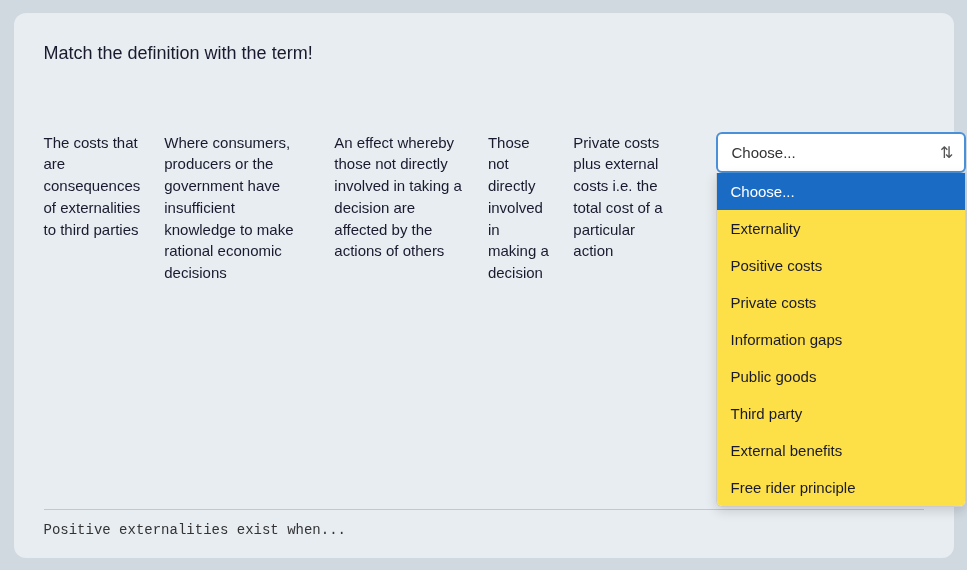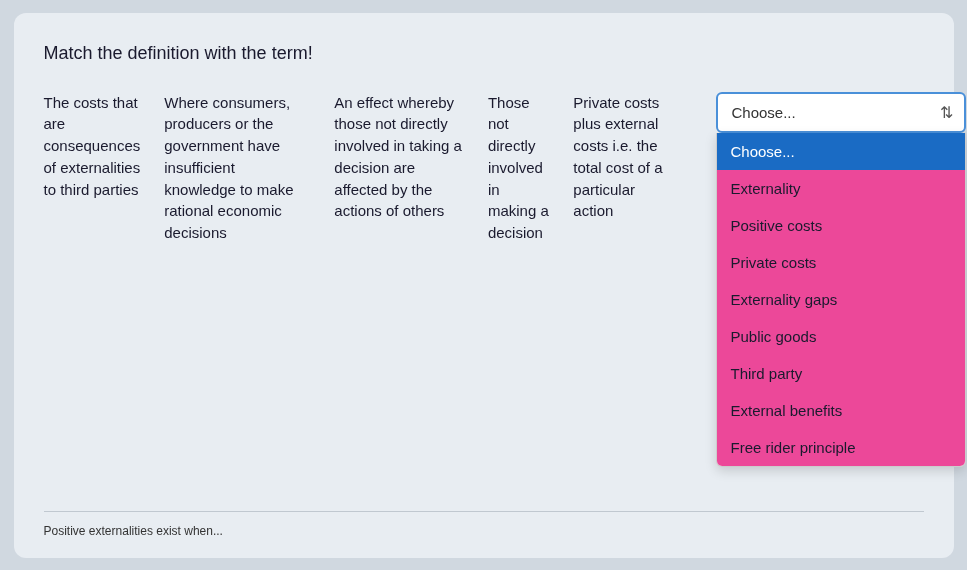--- a/index.html
+++ b/index.html
@@ -1,18 +1,19 @@
 <!DOCTYPE html>
 <html><head>
   <meta charset="utf-8">
   <style>
     * {
       box-sizing: border-box;
       margin: 0;
       padding: 0;
+      gap: 40px;
     }
 
     body {
       width: 967px;
       height: 570px;
       background: #d0d8e0;
       font-family: 'Segoe UI', Arial, sans-serif;
       display: flex;
       align-items: center;
       justify-content: center;
@@ -106,37 +107,38 @@
       box-shadow: 0 4px 12px rgba(0,0,0,0.15);
       z-index: 20;
       overflow: hidden;
     }
 
     .dropdown-item {
       padding: 10px 14px;
       font-size: 15px;
       color: #1a1a2e;
       cursor: pointer;
-      background: #ec4899;
+      background: #fde047;
     }
 
     .dropdown-item.selected {
       background: #1a6bc4;
       color: white;
     }
 
     .bottom-bar {
       margin-top: auto;
       padding-top: 12px;
       border-top: 1px solid #c0c8d0;
     }
 
     .bottom-text {
-      font-size: 12px;
+      font-size: 14px;
       color: #333;
+      font-family: Liberation Mono, monospace;
     }
   </style>
 </head>
 <body>
 
 <div class="main-card">
   <div class="page-title">Match the definition with the term!</div>
 
   <div class="content-area">
     <div class="definitions-column">
@@ -153,21 +155,21 @@
         <div class="select-trigger">
           <span>Choose...</span>
           <span class="chevron">⇅</span>
         </div>
         <div class="dropdown-menu">
 
         <div class="dropdown-item selected">Choose...</div>
             <div class="dropdown-item">Externality</div>
             <div class="dropdown-item">Positive costs</div>
             <div class="dropdown-item">Private costs</div>
-            <div class="dropdown-item">Externality gaps</div>
+            <div class="dropdown-item">Information gaps</div>
             <div class="dropdown-item">Public goods</div>
             <div class="dropdown-item">Third party</div>
             <div class="dropdown-item">External benefits</div>
             <div class="dropdown-item">Free rider principle</div>
           </div>
       </div>
     </div>
   </div>
 
   <div class="bottom-bar">

